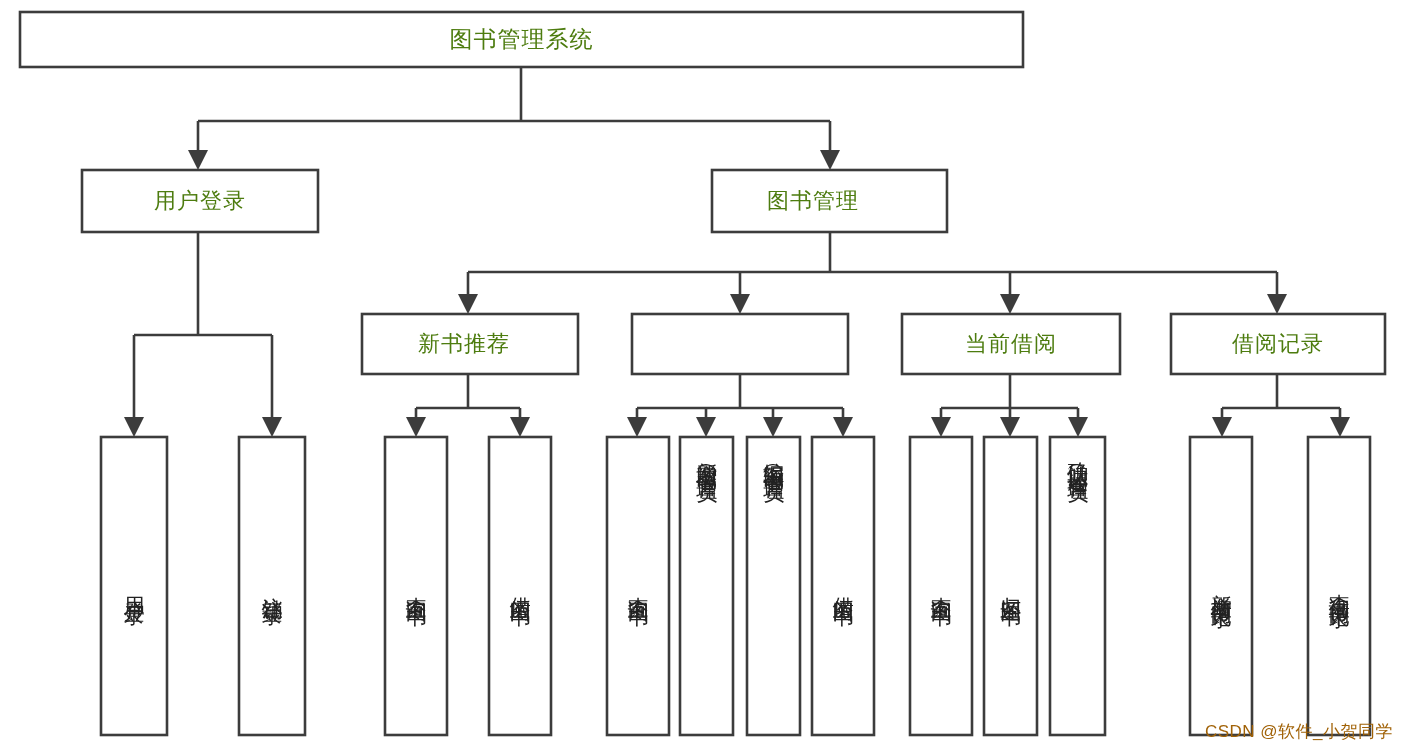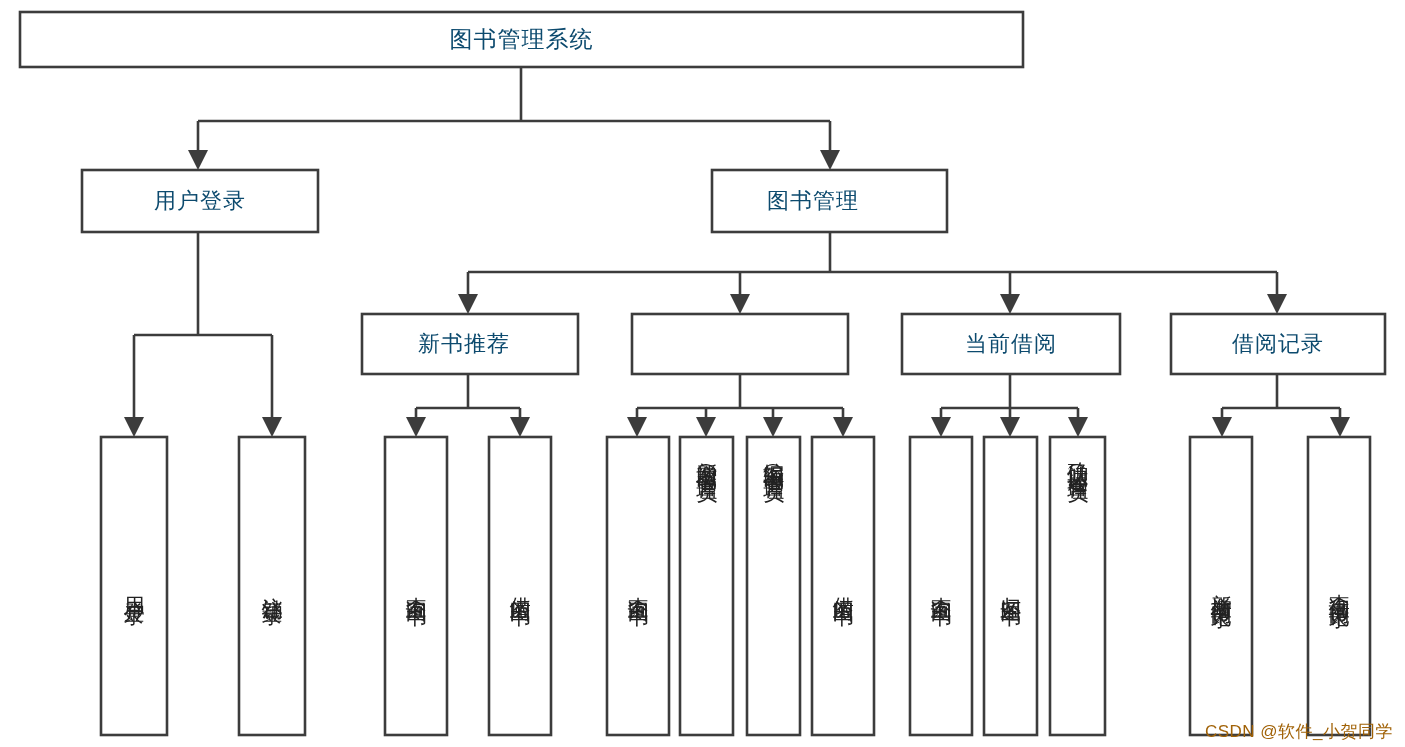--- a/index.html
+++ b/index.html
@@ -71,21 +71,21 @@
   .hlabel-wrap {
     position: absolute;
     display: flex;
     align-items: center;
     justify-content: center;
     pointer-events: none;
   }
   .hlabel {
     font-family: Liberation Sans, sans-serif;
     font-size: 22px;
-    color: #0c4a6e;
+    color: #4d7c0f;
     letter-spacing: 1px;
     white-space: nowrap;
   }
   .hlabel.root-title {
     font-size: 23px;
   }
   #watermark {
     position: absolute;
     right: 12px;
     bottom: 4px;

